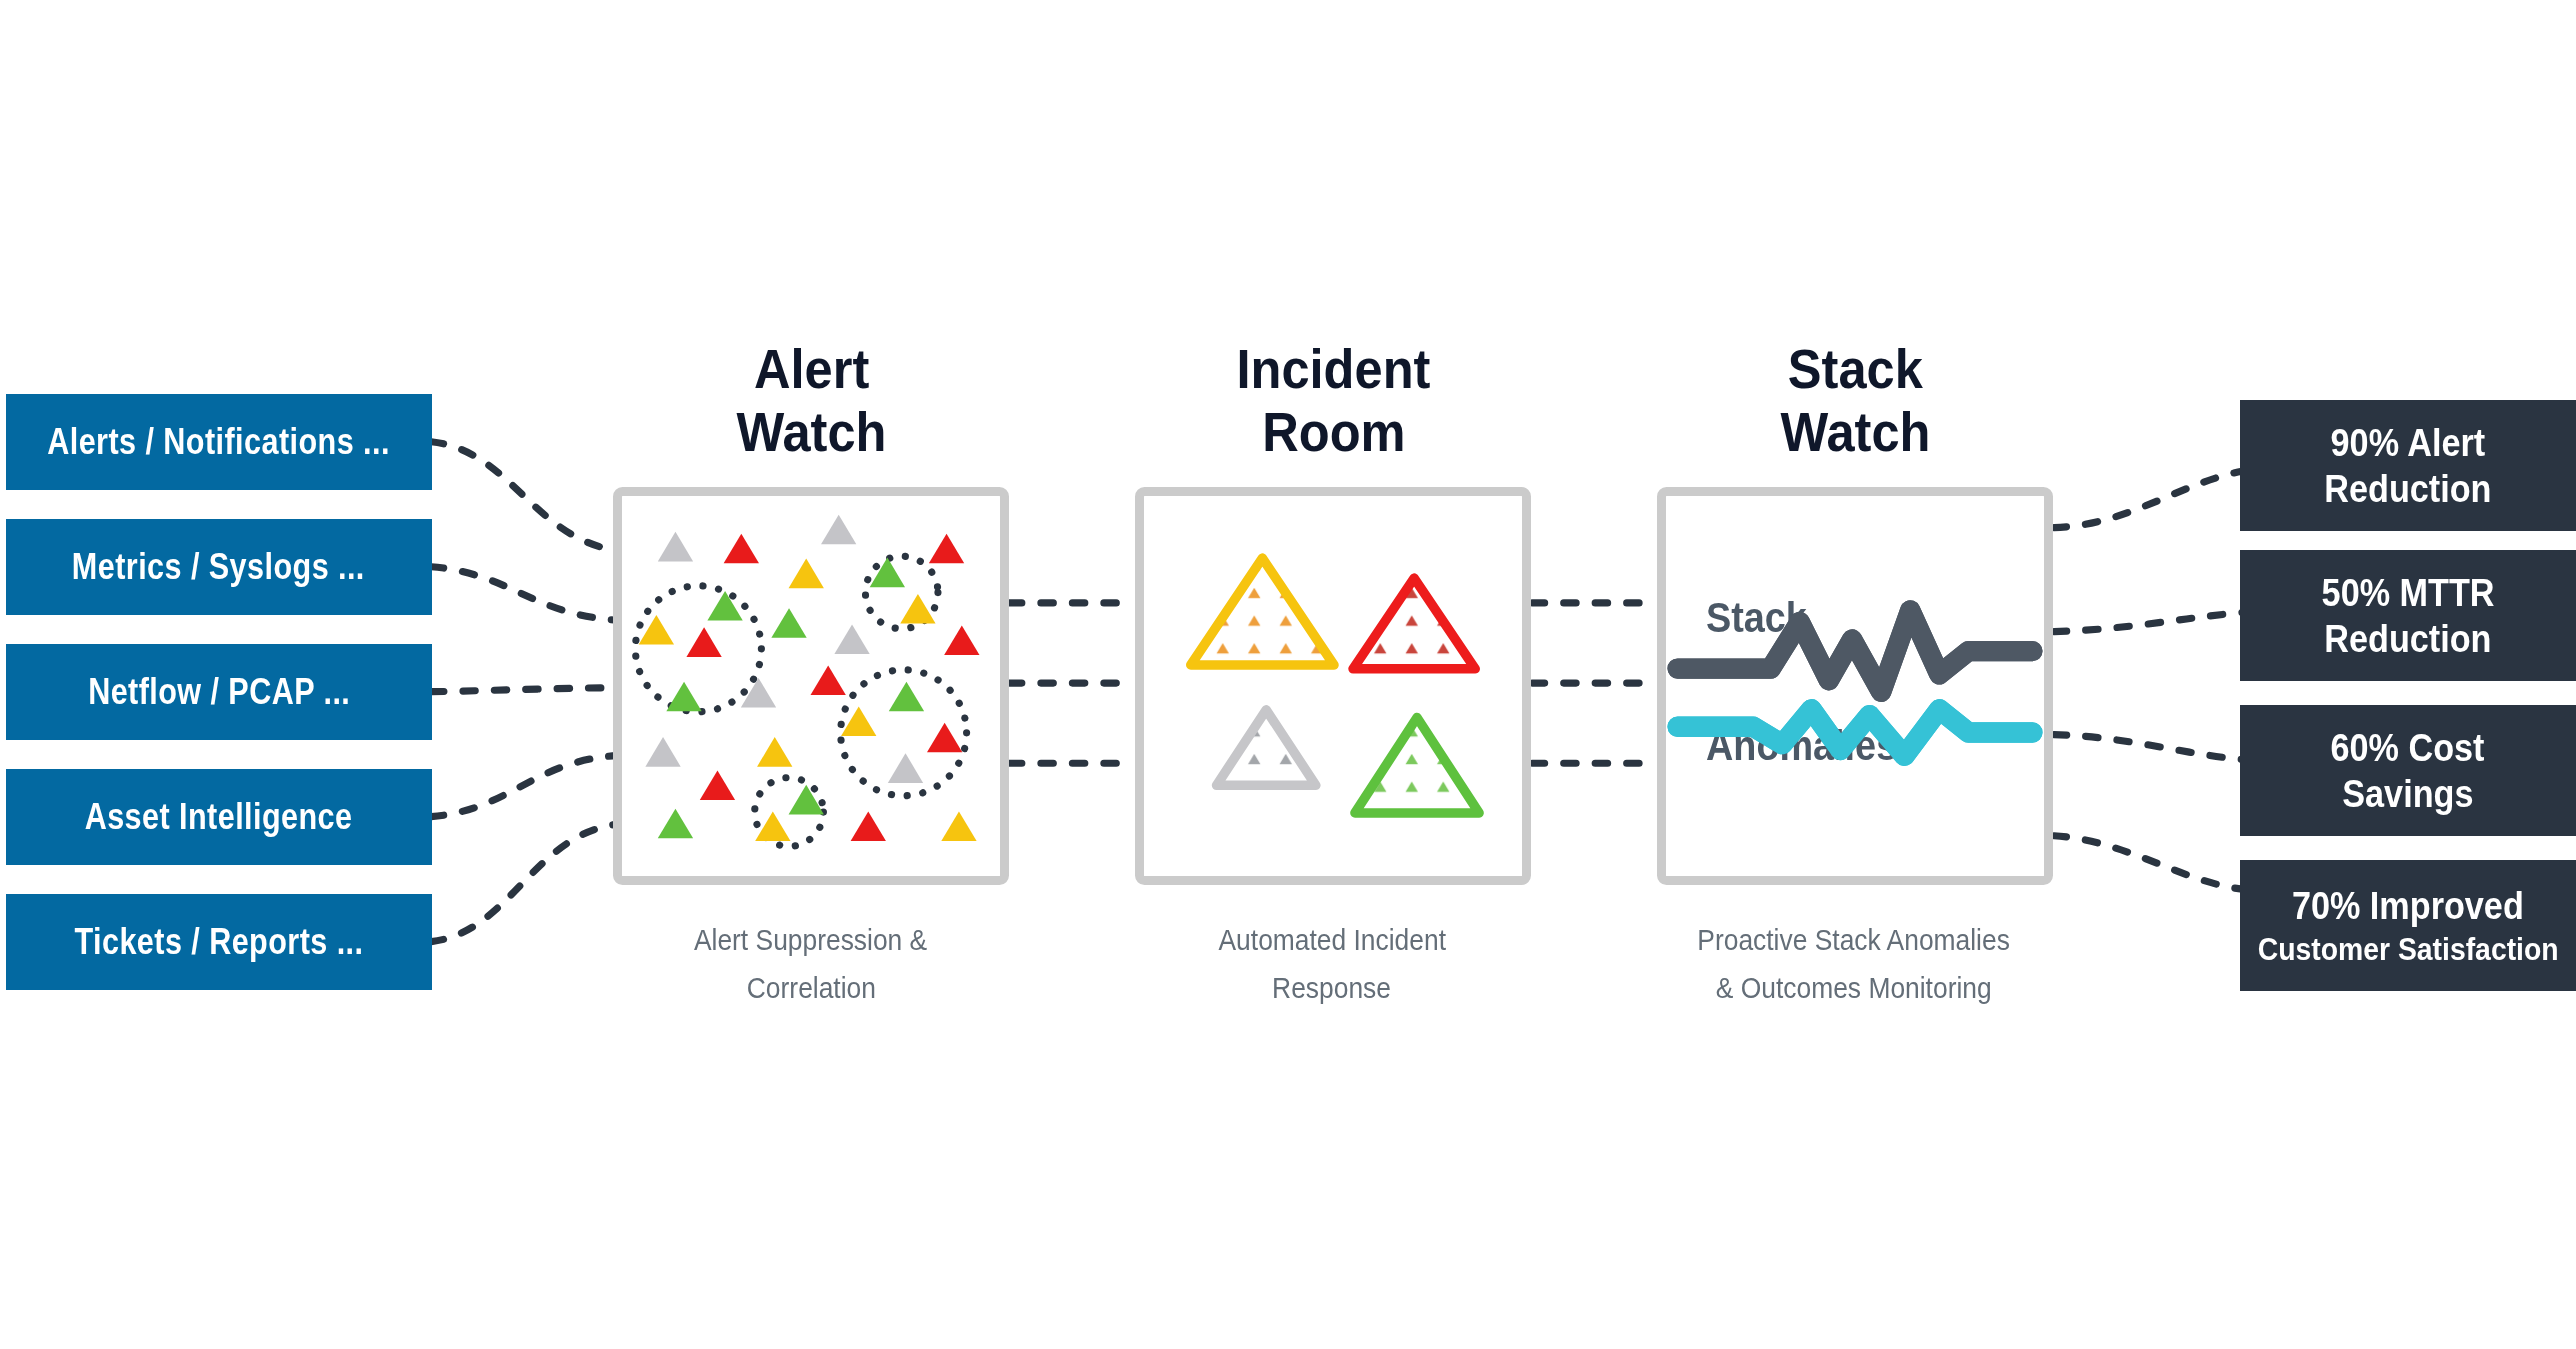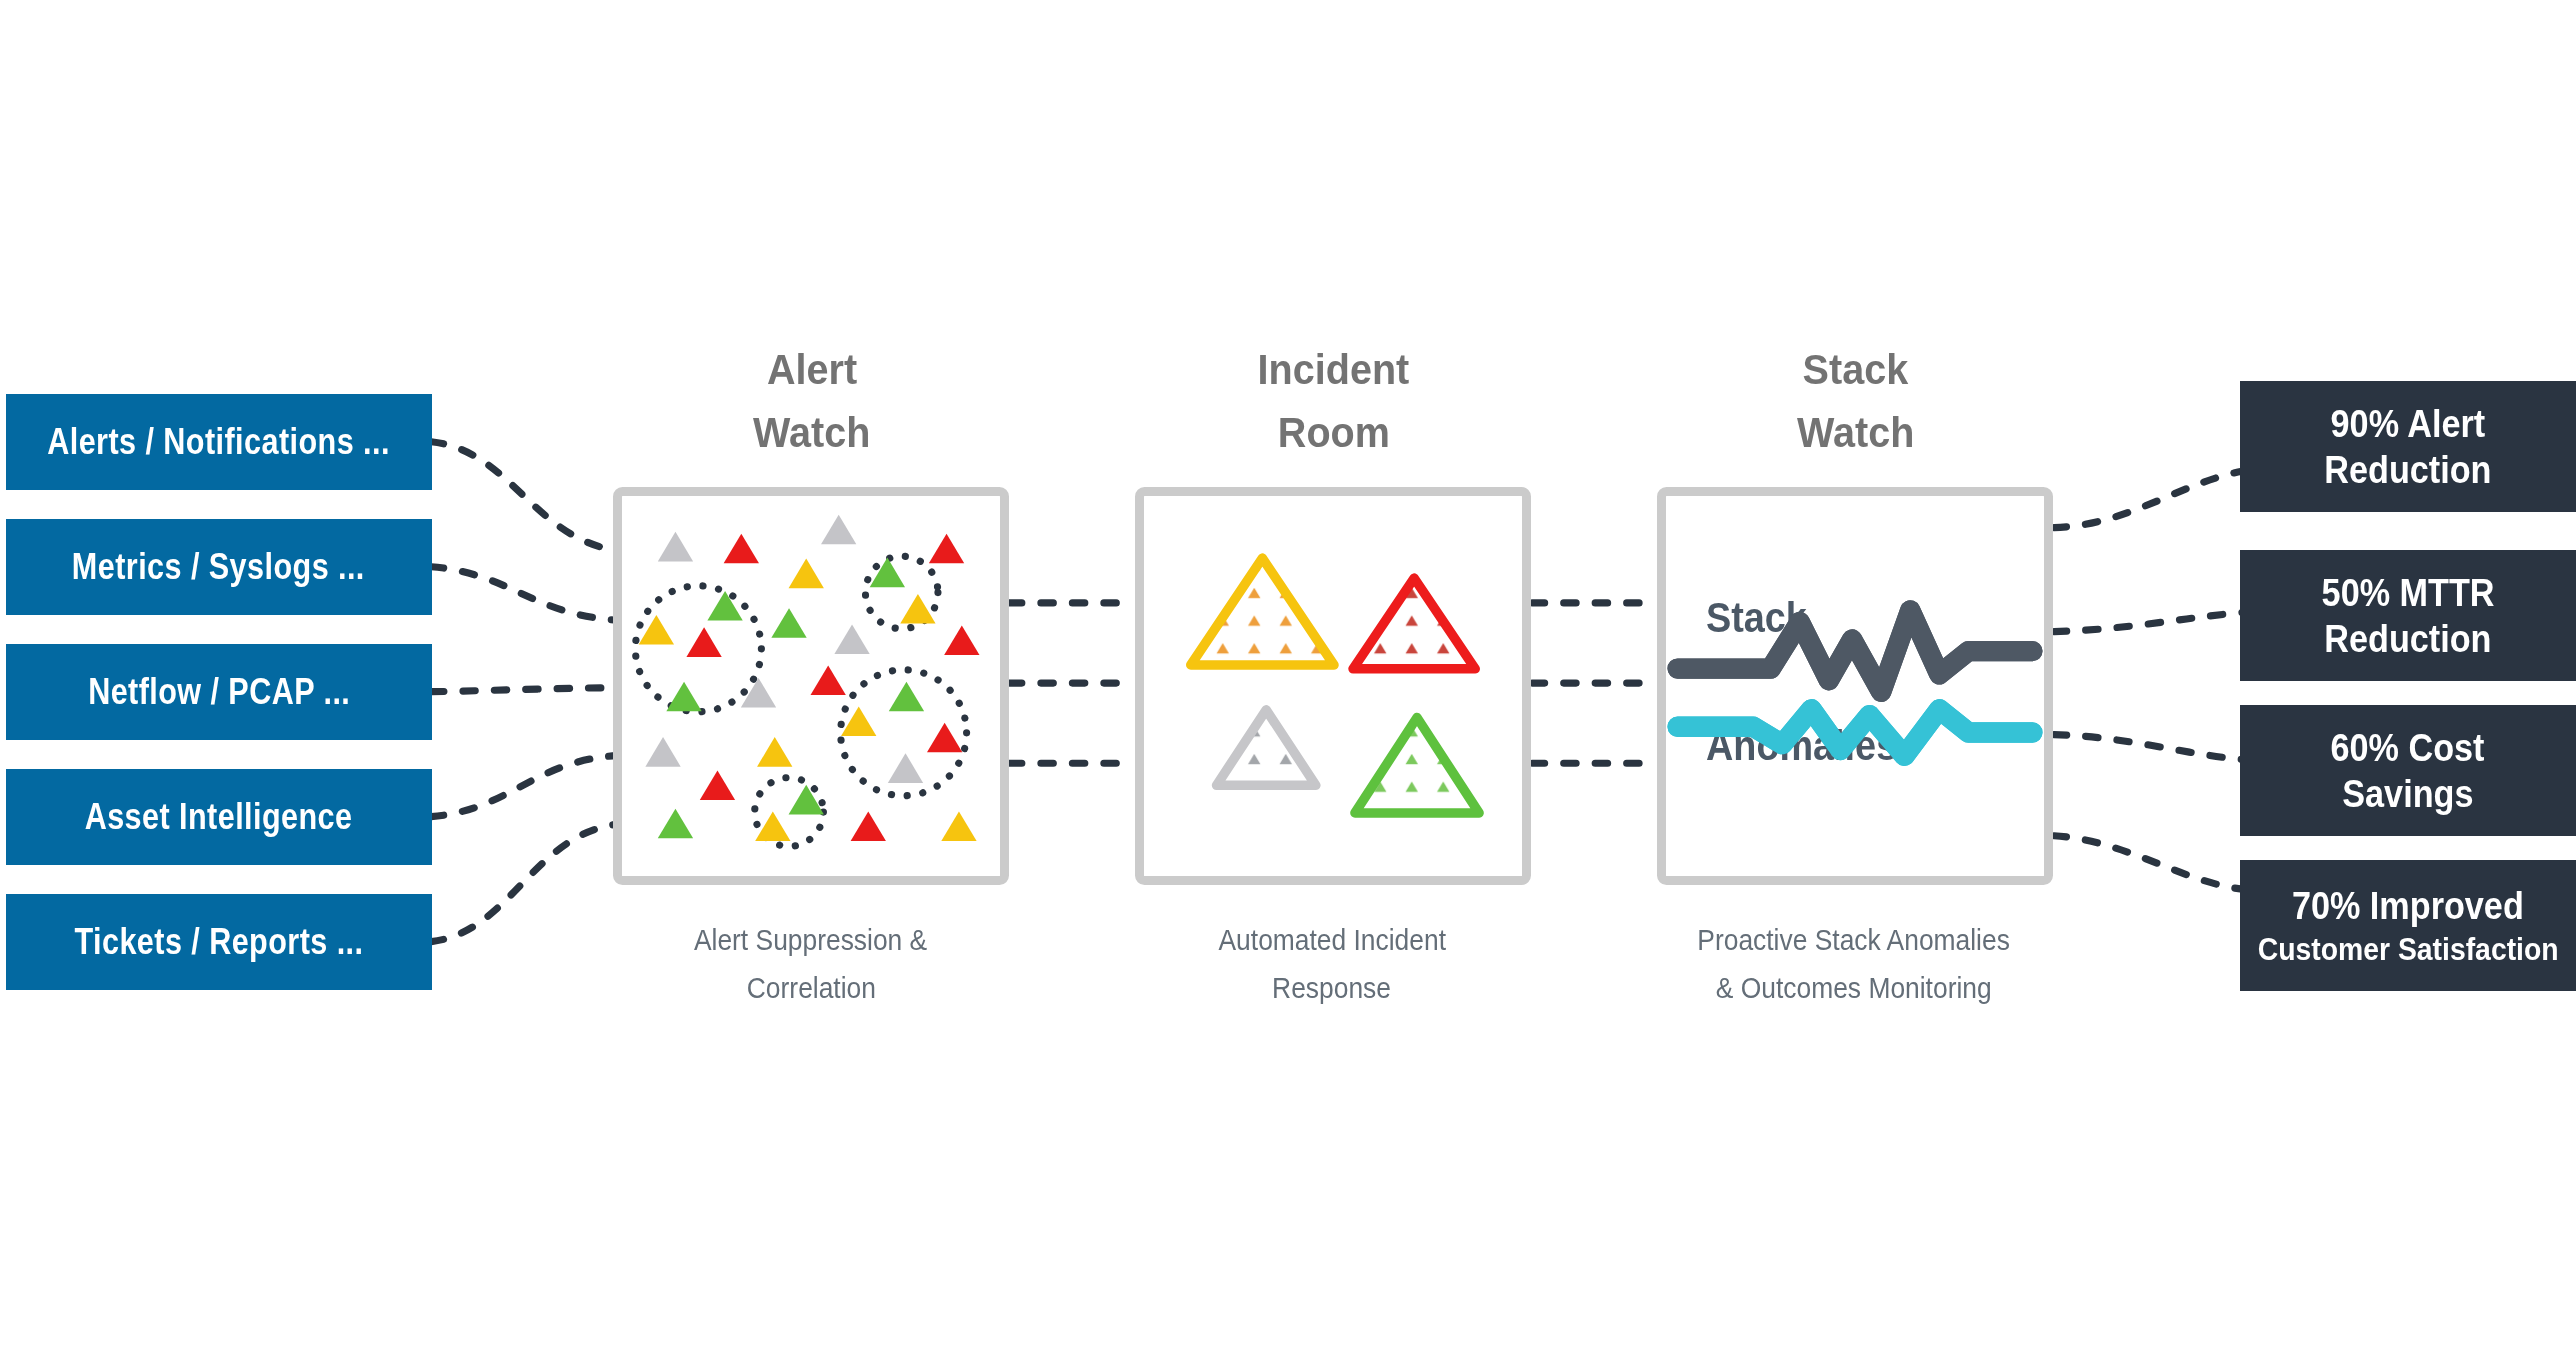--- a/index.html
+++ b/index.html
@@ -12,21 +12,21 @@
        display:flex;align-items:center;justify-content:center;}
   .src span{display:inline-block;transform:scaleX(.85);white-space:nowrap;
             color:#ffffff;font-size:36px;font-weight:bold;letter-spacing:0.5px;}
 
   
   .panel{position:absolute;top:487px;width:378px;height:380px;background:#ffffff;
          border:9.5px solid #cbcbcb;border-radius:9.5px;}
   .panel svg{position:absolute;left:0;top:0;width:378px;height:380px;}
 
   .stage-title{position:absolute;top:338px;width:397px;text-align:center;
-               color:#737373;font-size:43px;font-weight:bold;line-height:63px;}
+               color:#0f172a;font-size:55px;font-weight:bold;line-height:63px;}
   .stage-title span{display:inline-block;transform:scaleX(.92);white-space:nowrap;}
 
   .stage-caption{position:absolute;top:916px;width:572px;text-align:center;
                  color:#646e78;font-size:30px;line-height:48px;}
   .stage-caption span{display:inline-block;transform:scaleX(.88);white-space:nowrap;}
 
   
   .stackrows{position:absolute;left:0;top:0;width:100%;height:100%;box-sizing:border-box;
              display:flex;flex-direction:column;justify-content:space-evenly;
              padding:17px 27px 25px 40px;}
@@ -182,21 +182,21 @@
   </div>
   <div class="stage-caption" style="left:1046px">
     <span>Automated Incident</span><br>
     <span>Response</span>
   </div>
   <div class="stage-caption" style="left:1568px">
     <span>Proactive Stack Anomalies</span><br>
     <span>&amp; Outcomes Monitoring</span>
   </div>
 
-  <div class="outcome" style="top:381px">
+  <div class="outcome" style="top:400px">
     <span>90% Alert</span>
     <span>Reduction</span>
   </div>
   <div class="outcome" style="top:550px">
     <span>50% MTTR</span>
     <span>Reduction</span>
   </div>
   <div class="outcome" style="top:705px">
     <span>60% Cost</span>
     <span>Savings</span>

